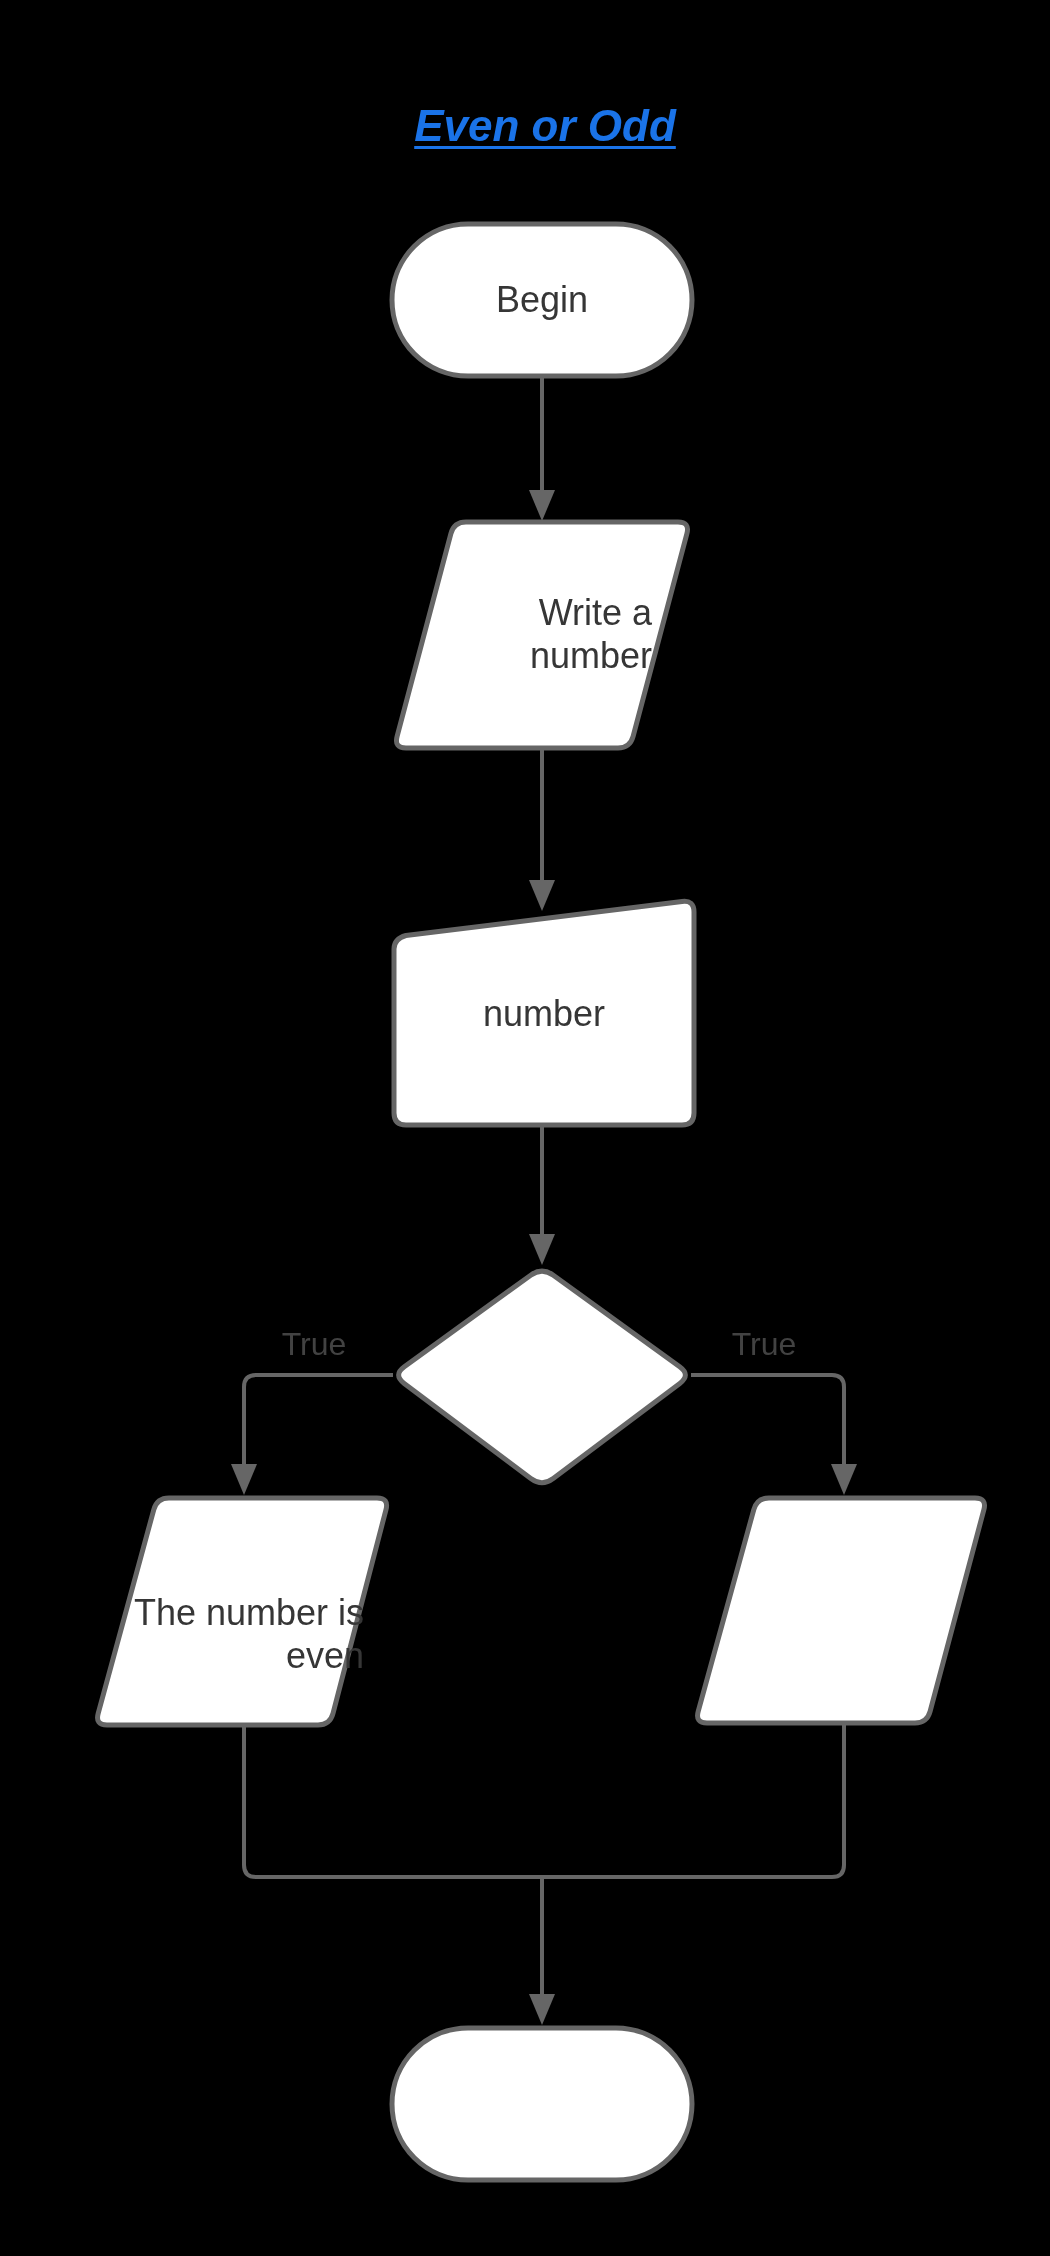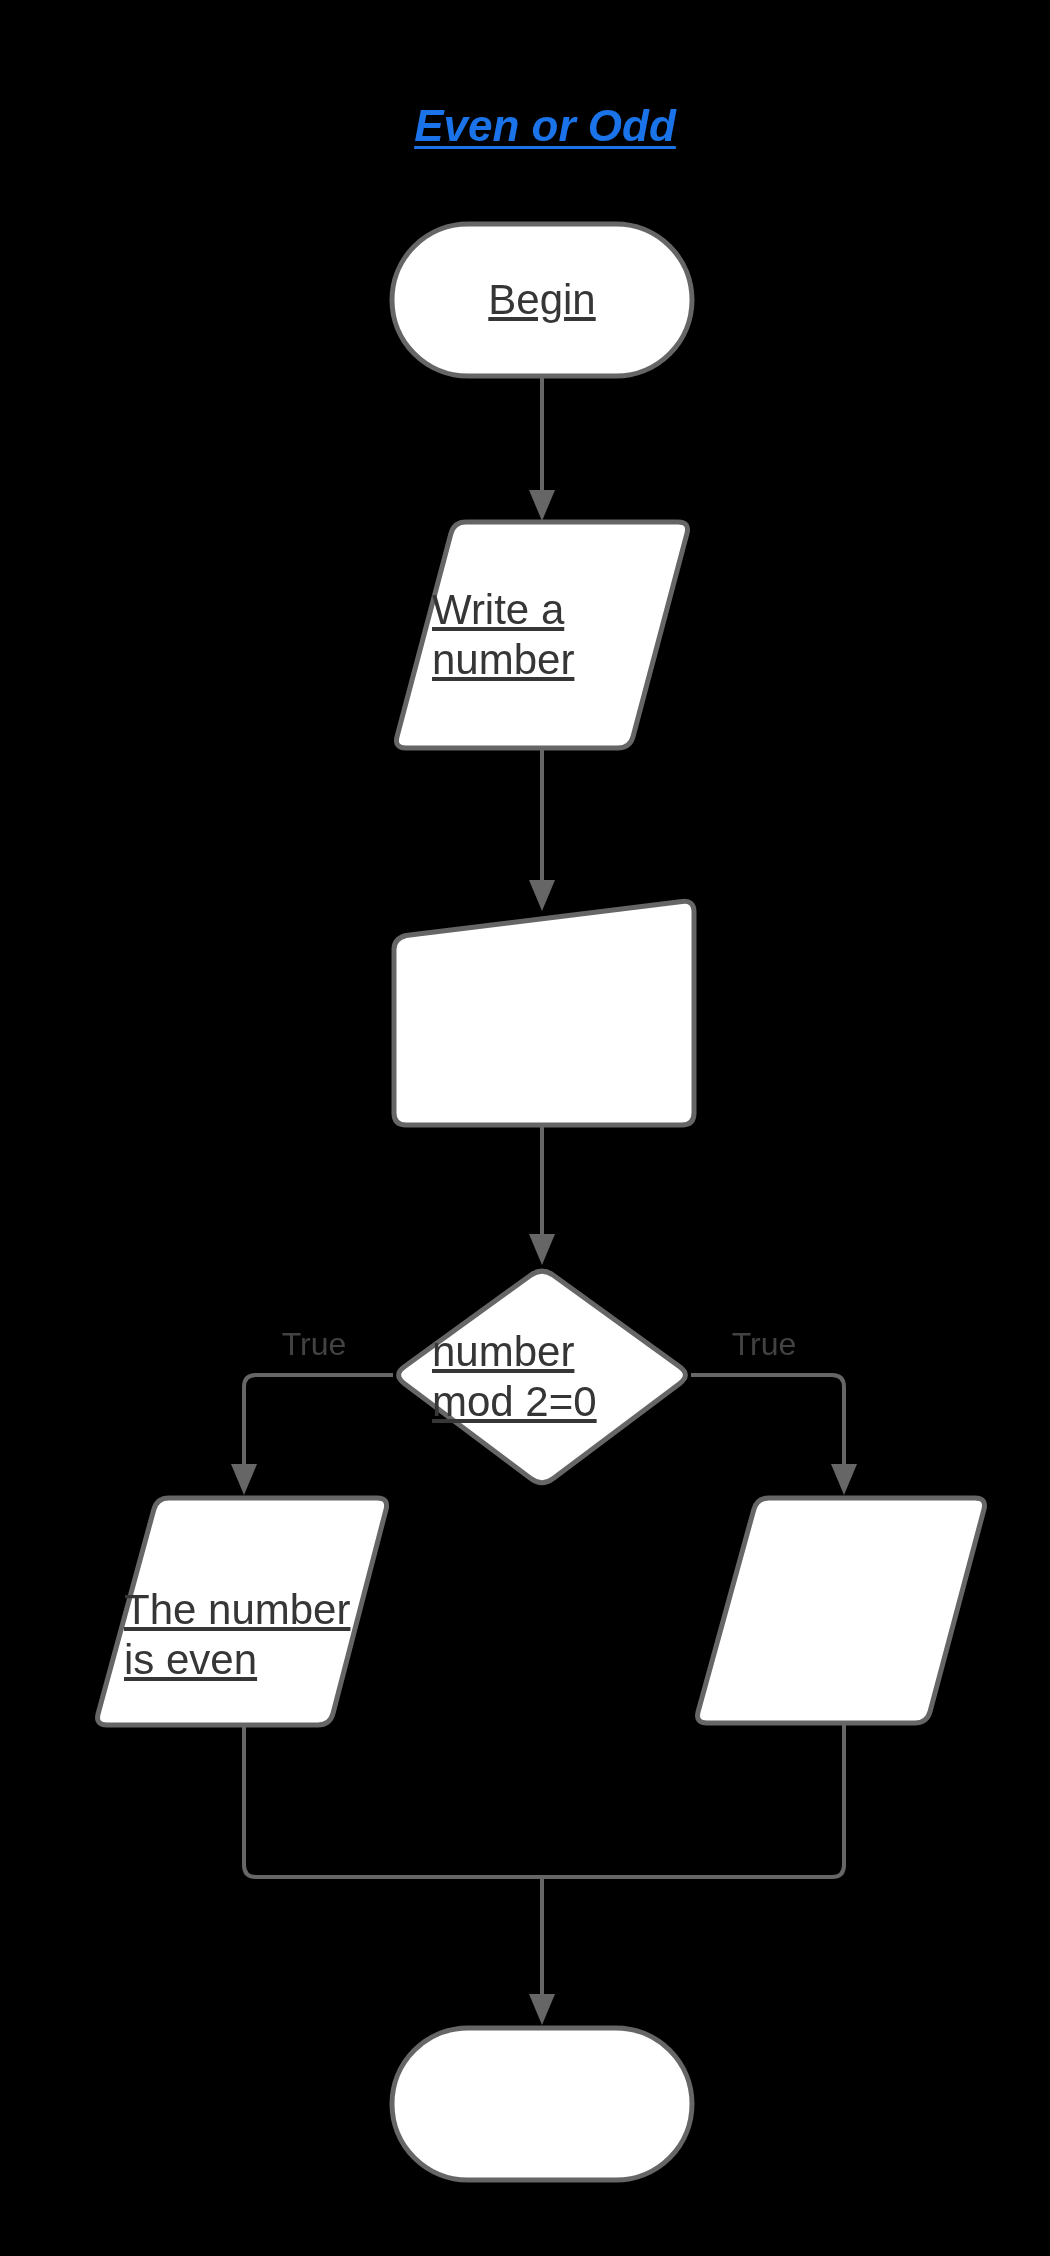--- a/index.html
+++ b/index.html
@@ -18,22 +18,22 @@
     font-family:"Liberation Sans","DejaVu Sans",sans-serif;
     position:relative;overflow:hidden;
   }
   .canvas{position:absolute;left:17px;top:0;width:1050px;height:2256px;padding-left:24px;}
   svg.layer{position:absolute;left:0;top:0;}
   .shape{fill:var(--shape-fill);stroke:var(--shape-stroke);stroke-width:5;}
   .connector{fill:none;stroke:var(--connector);stroke-width:4;}
   .arrowhead{fill:var(--connector);stroke:none;}
   .label{
     position:absolute;display:flex;align-items:center;justify-content:center;
-    text-align:left;color:var(--node-text);
-    font-size:42px;line-height:1.19;text-decoration:underline;
+    text-align:right;color:var(--node-text);
+    font-size:36px;line-height:1.19;
   }
   .diagram-title{
     position:absolute;display:flex;align-items:center;justify-content:center;
     text-align:center;color:var(--title);
     font-size:44px;font-weight:bold;font-style:italic;
     text-decoration:underline;text-decoration-thickness:3px;text-underline-offset:5px;
     cursor:pointer;
   }
   .branch-label{
     position:absolute;display:flex;align-items:center;justify-content:center;
@@ -90,22 +90,22 @@
 
     <rect class="shape" x="375" y="2028" width="300" height="152" rx="76" ry="76"></rect>
   </svg>
 
   <div class="diagram-title" style="left:358px;top:98px;width:340px;height:56px;">Even or Odd</div>
 
   <div class="label" style="left:375px;top:224px;width:300px;height:152px;">Begin</div>
 
   <div class="label" style="left:415px;top:524px;width:220px;height:222px;">Write a number</div>
 
+  <div class="label" style="left:377px;top:904px;width:300px;height:221px;">number</div>
 
-  <div class="label" style="left:415px;top:1269px;width:220px;height:216px;">number mod 2=0</div>
 
   <div class="branch-label" style="left:227px;top:1323px;width:140px;height:42px;">True</div>
 
   <div class="branch-label" style="left:677px;top:1323px;width:140px;height:42px;">True</div>
 
   <div class="label" style="left:107px;top:1500px;width:240px;height:269px;">The number is even</div>
 
 
 </div>
 

